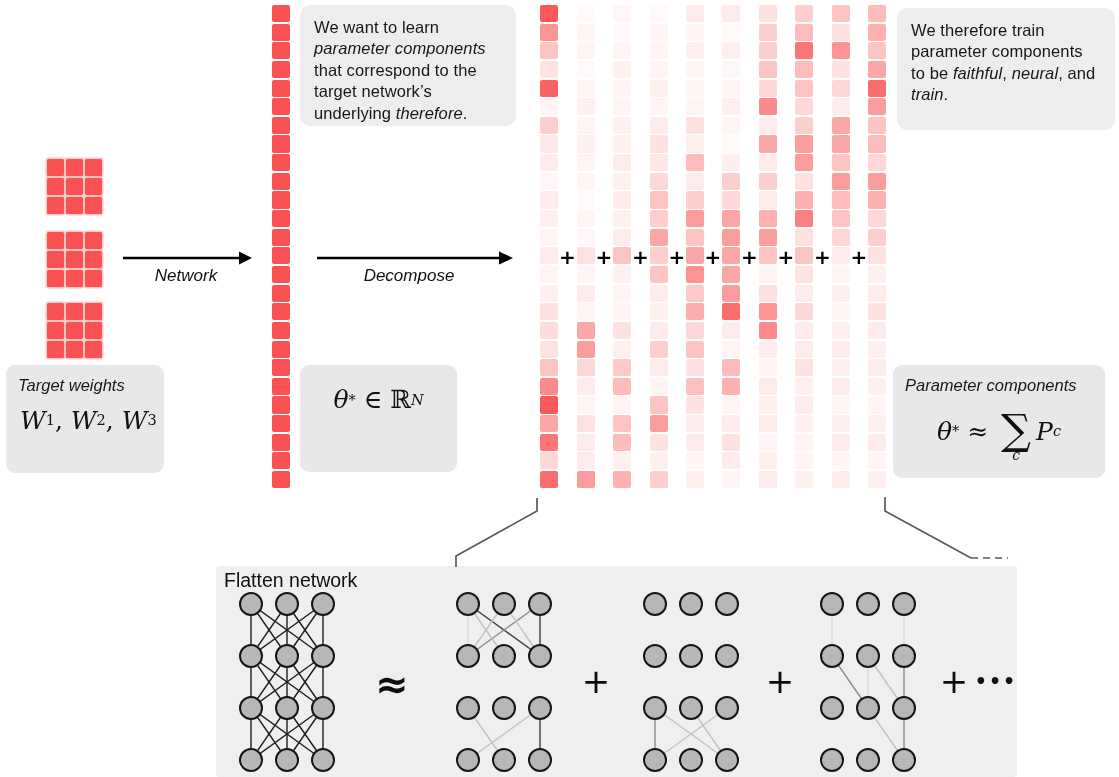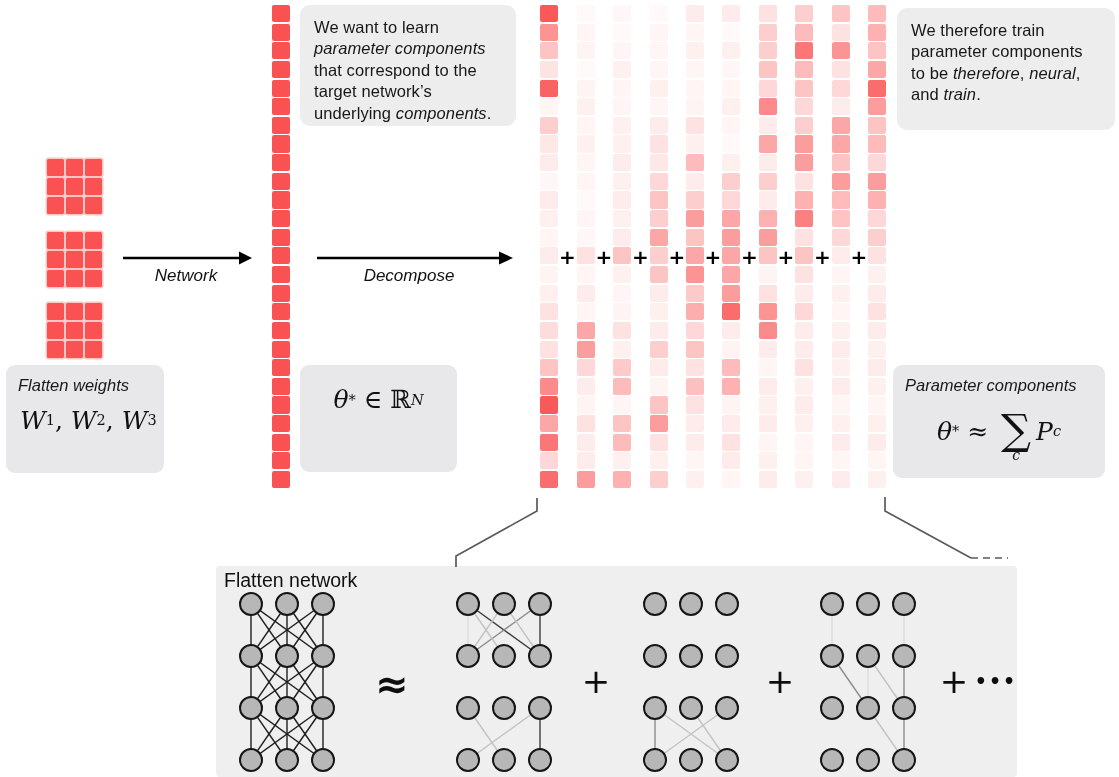--- a/index.html
+++ b/index.html
@@ -157,25 +157,25 @@
       <circle cx="832" cy="708" r="11" fill="#b7b7b7" stroke="#161616" stroke-width="2"></circle>
       <circle cx="868" cy="708" r="11" fill="#b7b7b7" stroke="#161616" stroke-width="2"></circle>
       <circle cx="904" cy="708" r="11" fill="#b7b7b7" stroke="#161616" stroke-width="2"></circle>
       <circle cx="832" cy="760" r="11" fill="#b7b7b7" stroke="#161616" stroke-width="2"></circle>
       <circle cx="868" cy="760" r="11" fill="#b7b7b7" stroke="#161616" stroke-width="2"></circle>
       <circle cx="904" cy="760" r="11" fill="#b7b7b7" stroke="#161616" stroke-width="2"></circle>
     </svg>
 
 
   <div class="caption-box" style="left:300px;top:5px;width:216px;height:121px">
-    <p><span>We want to learn </span><i>parameter components</i><span> that correspond to the target network’s underlying </span><i>components</i><span>.</span></p>
+    <p><span>We want to learn </span><i>parameter components</i><span> that correspond to the target network’s underlying </span><i>therefore</i><span>.</span></p>
   </div>
 
   <div class="caption-box" style="left:897px;top:8px;width:218px;height:122px">
-    <p><span>We therefore train parameter components to be </span><i>therefore</i><span>, </span><i>neural</i><span>, and </span><i>train</i><span>.</span></p>
+    <p><span>We therefore train parameter components to be </span><i>faithful</i><span>, </span><i>neural</i><span>, and </span><i>train</i><span>.</span></p>
   </div>
 
   <div id="weight-grids">
       <div class="wgrid" style="left: 47px; top: 159px;">
         <div style="background: rgb(250, 82, 82);"></div>
         <div style="background: rgb(250, 82, 82);"></div>
         <div style="background: rgb(250, 82, 82);"></div>
         <div style="background: rgb(250, 82, 82);"></div>
         <div style="background: rgb(250, 82, 82);"></div>
         <div style="background: rgb(250, 82, 82);"></div>
@@ -524,21 +524,21 @@
       <span class="plus-sign" style="left: 640.5px; top: 257px;">+</span>
       <span class="plus-sign" style="left: 677px; top: 257px;">+</span>
       <span class="plus-sign" style="left: 713px; top: 257px;">+</span>
       <span class="plus-sign" style="left: 749.5px; top: 257px;">+</span>
       <span class="plus-sign" style="left: 786px; top: 257px;">+</span>
       <span class="plus-sign" style="left: 822.5px; top: 257px;">+</span>
       <span class="plus-sign" style="left: 859px; top: 257px;">+</span>
     </div>
 
   <div class="label-box" style="left:6px;top:365px;width:158px;height:108px">
-    <div class="lb-title">Flatten weights</div>
+    <div class="lb-title">Target weights</div>
     <div class="formula left"><span class="mit">W</span><sub>1</sub><span>, </span><span class="mit">W</span><sub>2</sub><span>, </span><span class="mit">W</span><sub>3</sub></div>
   </div>
 
   <div class="label-box" style="left:300px;top:365px;width:157px;height:107px">
     <div class="formula"><span class="mit">θ</span><sup>*</sup><span> ∈ </span><span>ℝ</span><sup class="mit">N</sup></div>
   </div>
 
   <div class="label-box" style="left:893px;top:365px;width:212px;height:113px">
     <div class="lb-title">Parameter components</div>
     <div class="formula"><span class="mit">θ</span><sup>*</sup><span> ≈ </span><span class="mstack"><span class="mbig">∑</span><span class="munder">c</span></span><span class="mit">P</span><sub class="mit">c</sub></div>

